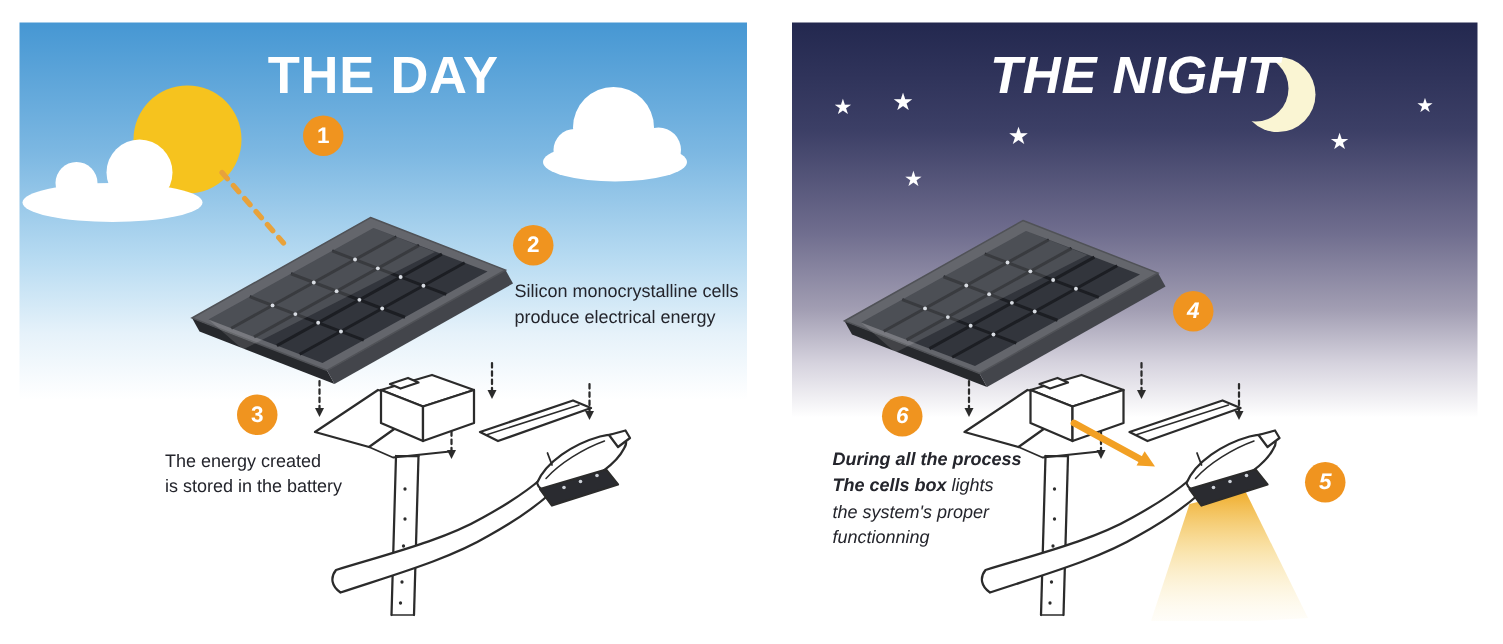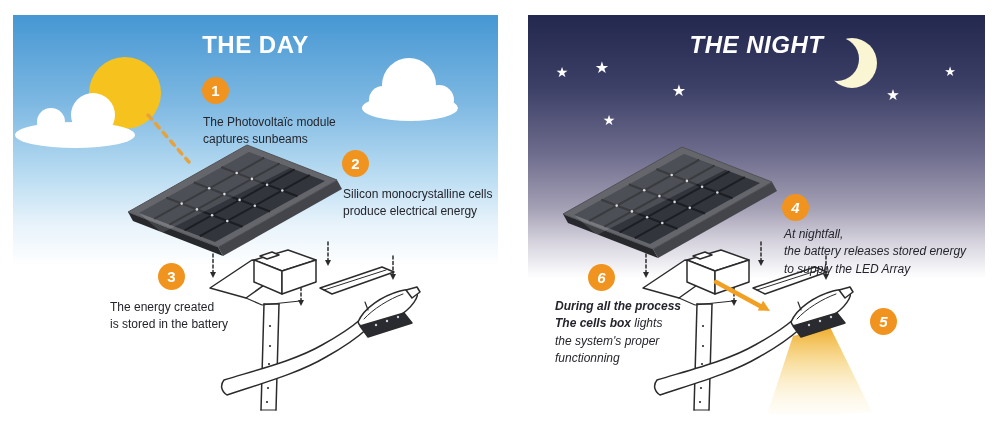--- a/index.html
+++ b/index.html
@@ -12,21 +12,21 @@
     left:13px;width:485px;
     background:linear-gradient(180deg,#4697d3 0%,#7db8e2 22%,#b9dcf2 40%,#e6f2fa 52%,#ffffff 63%,#ffffff 100%);
   }
   .panel.night{
     left:528px;width:457px;
     background:linear-gradient(180deg,#23284f 0%,#3c3f66 18%,#6f6d8e 35%,#a29eb3 48%,#d6d3de 57%,#ffffff 66%,#ffffff 100%);
     font-style:italic;
   }
   .panel-title{
     position:absolute;top:16px;left:0;right:0;margin:0;text-align:center;
-    color:#ffffff;font-size:24px;font-weight:bold;letter-spacing:.5px;z-index:5;
+    color:#ffffff;font-size:35px;font-weight:bold;letter-spacing:.5px;z-index:5;
   }
   .decor{position:absolute;left:0;top:0;width:100%;height:100%;display:block;}
   .badge{
     position:absolute;width:27px;height:27px;border-radius:50%;background:#F0941F;
     color:#ffffff;font-size:15px;font-weight:bold;display:flex;align-items:center;justify-content:center;
     z-index:6;
   }
   .step-text{
     position:absolute;color:#24252c;font-size:12px;line-height:1.45;white-space:pre-line;z-index:6;
   }
@@ -137,22 +137,20 @@
         <ellipse cx="397" cy="93" rx="48" ry="13"></ellipse>
       </g>
       <g>
         <path d="M135,100 L176,147" stroke="#E8A23B" stroke-width="3.5" stroke-dasharray="5.5 6" stroke-linecap="round" fill="none"></path>
       </g>
       <use href="#solar-panel" transform="translate(109,126)"></use>
       <use href="#streetlight" transform="translate(187,215)"></use>
     </svg>
 
     <div class="badge" style="left:189px;top:62px">1</div>
-    <div class="step-text" style="left:190px;top:99px">The Photovoltaïc module
-captures sunbeams</div>
 
     <div class="badge" style="left:329px;top:135px">2</div>
     <div class="step-text" style="left:330px;top:171px">Silicon monocrystalline cells
 produce electrical energy</div>
 
     <div class="badge" style="left:145px;top:248px">3</div>
     <div class="step-text" style="left:97px;top:284px">The energy created
 is stored in the battery</div>
   </section>
 
@@ -184,23 +182,20 @@
       <use href="#solar-panel" transform="translate(29,128)"></use>
       <polygon points="265,321 302,312 344,397 238,403" fill="url(#beamGrad)"></polygon>
       <use href="#streetlight" transform="translate(105,215)"></use>
       <g>
         <path d="M188,267 L232,291" stroke="#F2A024" stroke-width="4.5" stroke-linecap="round" fill="none"></path>
         <polygon points="242,296 229.7,295.4 235.1,285.8" fill="#F2A024"></polygon>
       </g>
     </svg>
 
     <div class="badge" style="left:254px;top:179px">4</div>
-    <div class="step-text" style="left:256px;top:211px">At nightfall,
-the battery releases stored energy
-to supply the LED Array</div>
 
     <div class="badge" style="left:342px;top:293px">5</div>
 
     <div class="badge" style="left:60px;top:249px">6</div>
     <div class="step-text step6" style="left:27px;top:283px">
       <span class="b">During all the process</span><br>
       <span class="b">The cells box</span><span> lights</span><br>
       <span>the system's proper</span><br>
       <span>functionning</span>
     </div>

